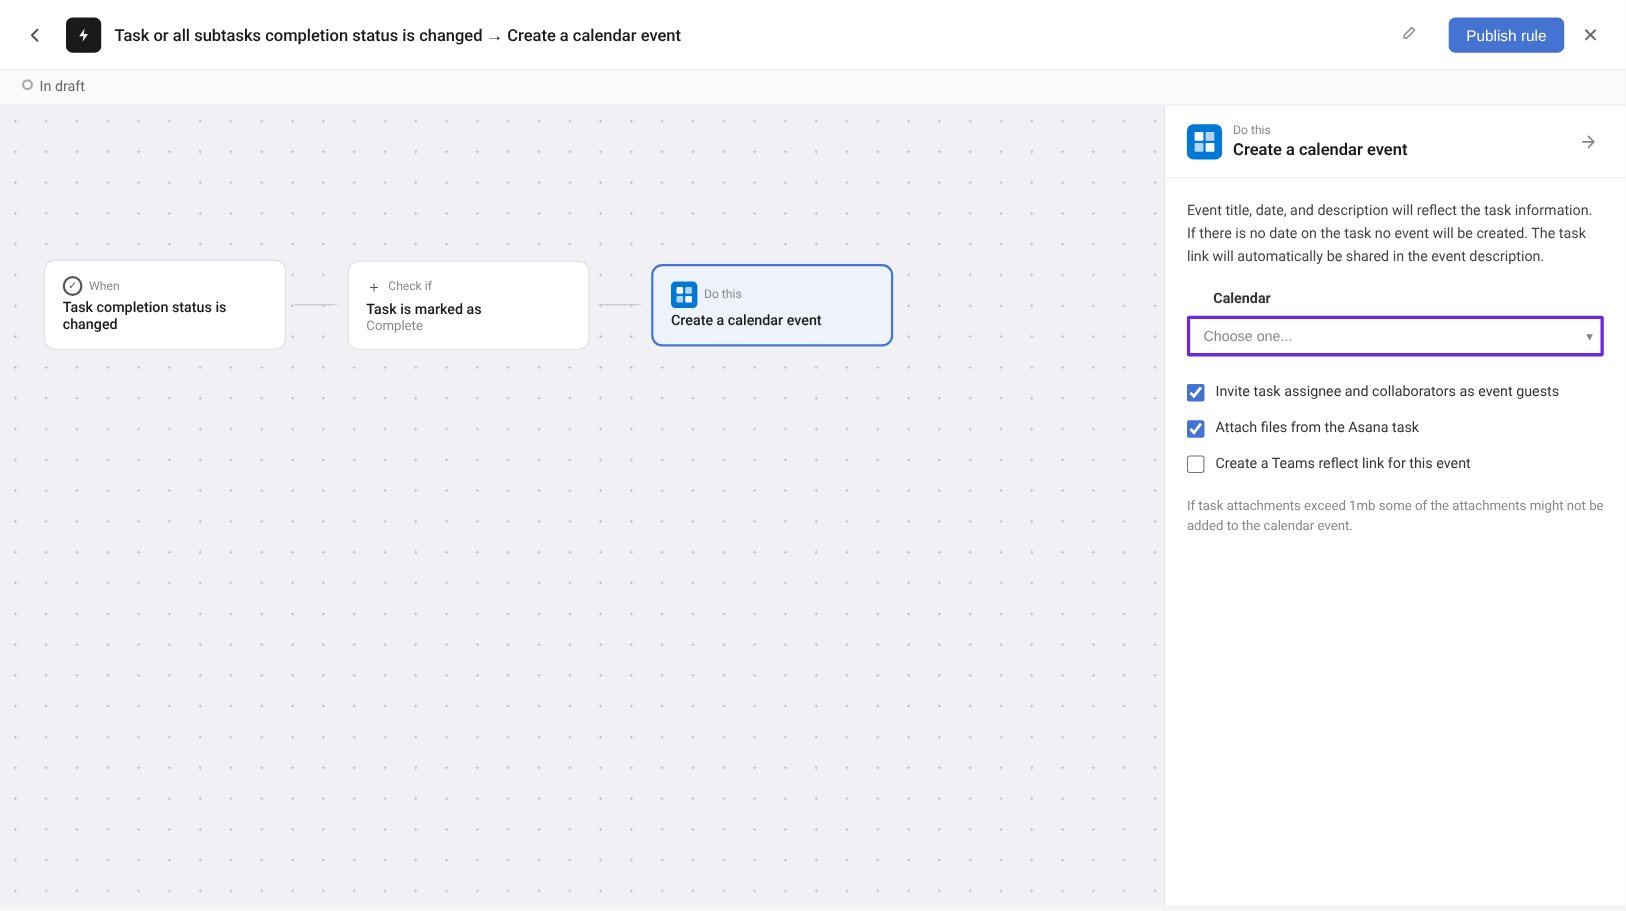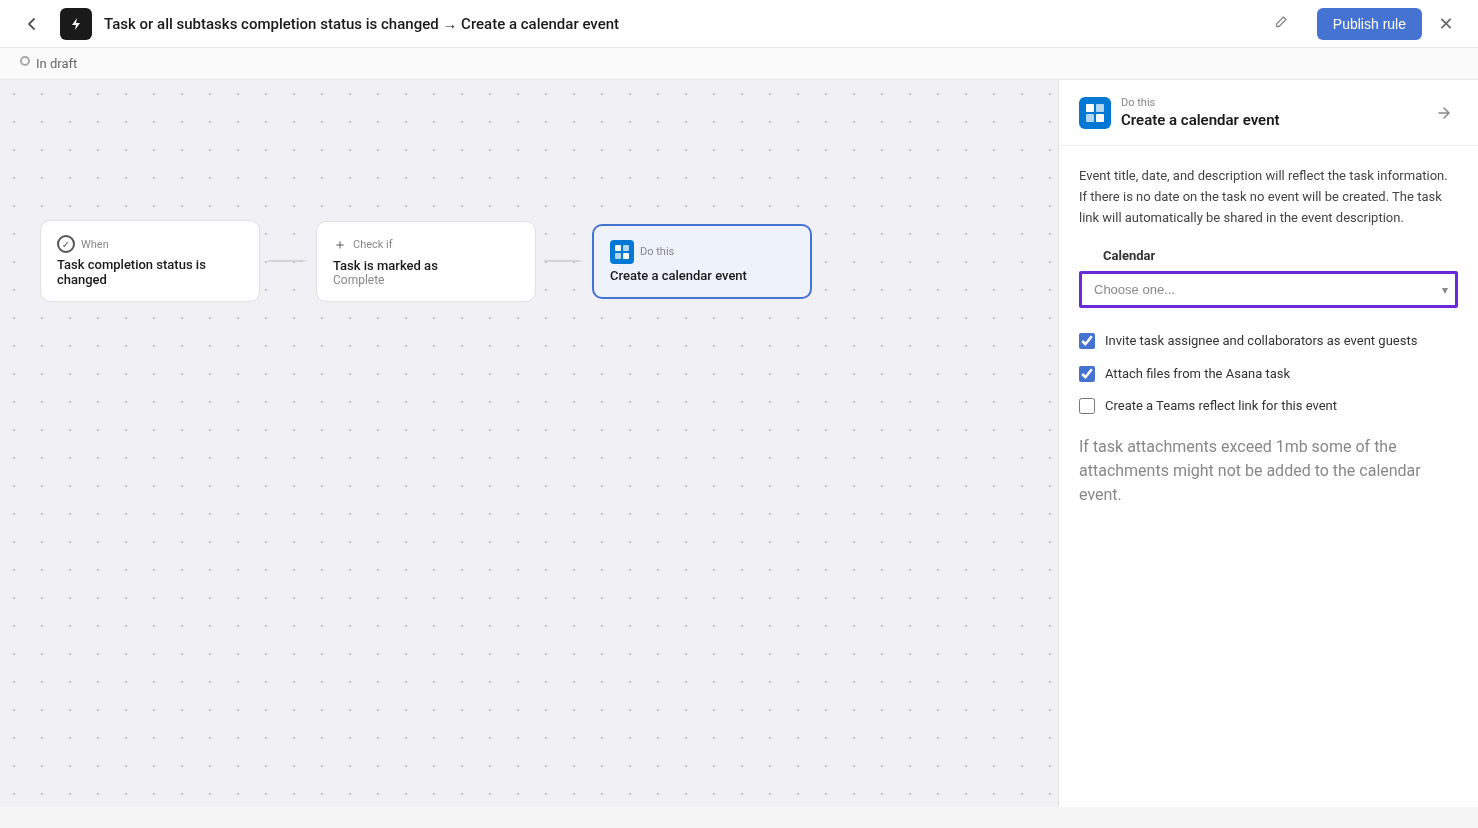--- a/index.html
+++ b/index.html
@@ -2,21 +2,21 @@
 <html><head>
   <meta charset="utf-8">
   <style>
     * { box-sizing: border-box; margin: 0; padding: 0; }
     body { font-family: -apple-system, BlinkMacSystemFont, 'Segoe UI', Roboto, sans-serif; background: #f5f5f5; height: 828px; overflow: hidden; }
 
     
     .header {
       display: flex;
       align-items: center;
-      height: 48px;
+      height: 64px;
       background: #fff;
       border-bottom: 1px solid #e8e8e8;
       padding: 0 16px;
       gap: 12px;
     }
     .header-back-btn {
       width: 32px; height: 32px;
       display: flex; align-items: center; justify-content: center;
       border: none; background: none; cursor: pointer; border-radius: 4px;
       color: #6b6b6b;
@@ -274,21 +274,21 @@
       flex-shrink: 0;
       cursor: pointer;
     }
     .checkbox-label {
       font-size: 13px;
       color: #333;
       line-height: 1.4;
     }
 
     .panel-note {
-      font-size: 16px;
+      font-size: 12px;
       color: #888;
       line-height: 1.5;
     }
   </style>
 </head>
 <body>
 
 <div class="header">
   <button class="header-back-btn">
     <svg width="16" height="16" viewBox="0 0 16 16" fill="none">

